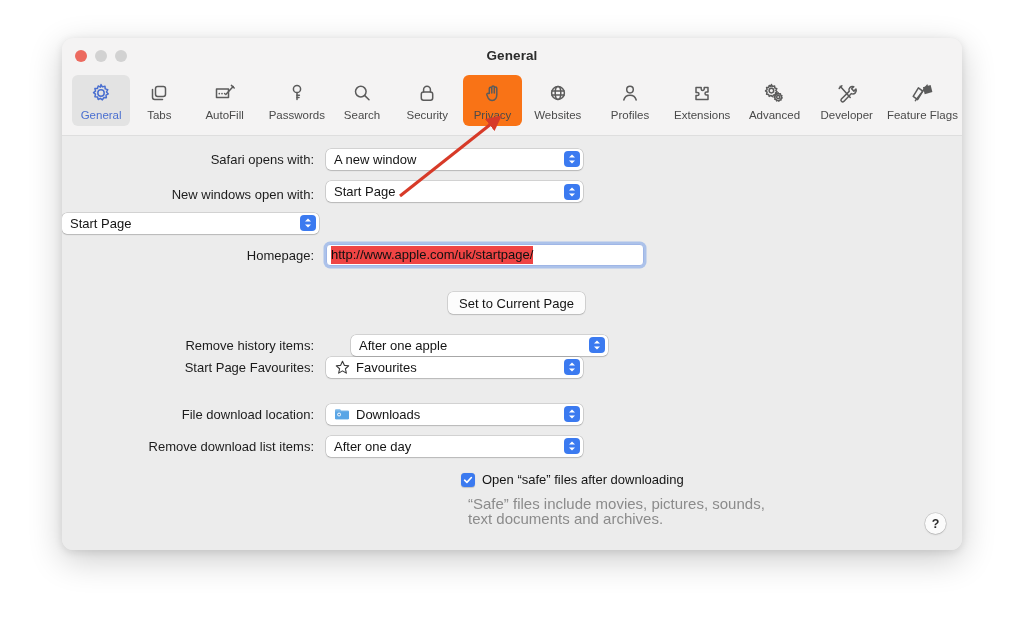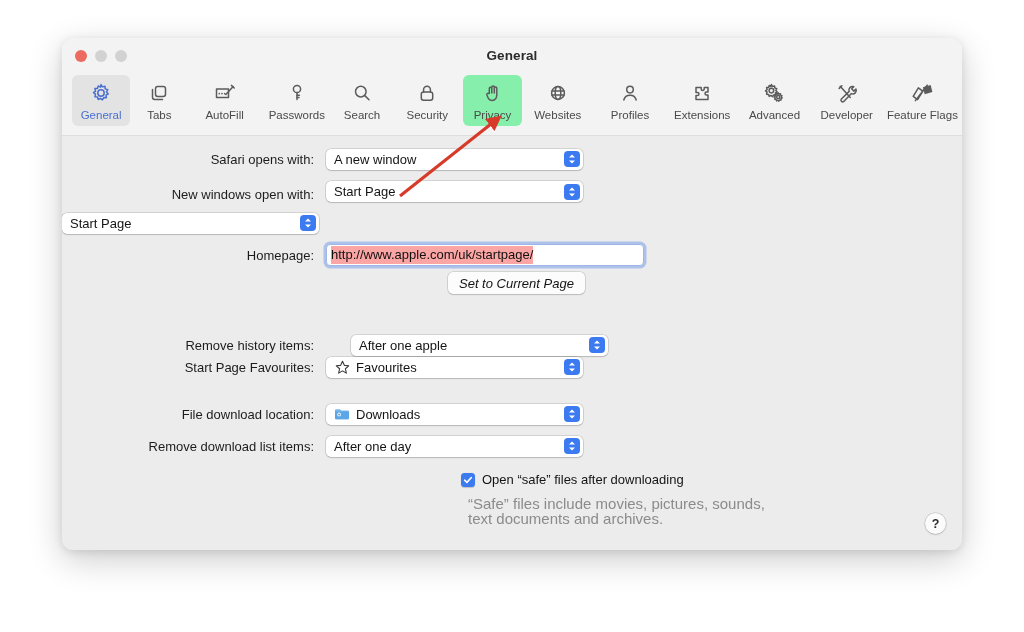--- a/index.html
+++ b/index.html
@@ -84,21 +84,21 @@
     border-radius: 6px;
     display: flex;
     flex-direction: column;
     align-items: center;
     justify-content: flex-start;
     cursor: default;
     background: transparent;
   }
   .tab.wide { width: 78px; }
   .tab.selected { background: #e3e3e3; }
-  .tab.hovered  { background: #86efac; }
+  .tab.hovered  { background: #f97316; }
   .tab .ticon {
     height: 27px;
     display: flex;
     align-items: center;
     justify-content: center;
     margin-bottom: 2px;
   }
   .tab .tlabel {
     font-size: 11.5px;
     color: #4a4a4a;
@@ -181,21 +181,21 @@
     box-sizing: border-box;
     border: 1px solid #9fb6e6;
     box-shadow: 0 0 0 2.5px rgba(96,145,232,0.45);
     display: flex;
     align-items: center;
     padding-left: 4px;
     font-size: 13px;
     color: #101010;
   }
   .textfield .sel {
-    background: #fca5a5;
+    background: #ef4444;
     padding: 1px 0 2px 0;
   }
 
   
   .pushbtn {
     position: absolute;
     height: 22px;
     background: #fcfcfc;
     border-radius: 5px;
     box-shadow: 0 0 0 0.5px rgba(0,0,0,0.20), 0 1px 1.5px rgba(0,0,0,0.12);
@@ -468,21 +468,21 @@
         </div>
       </div>
 
       <div class="row" style="left:0; top:108px;">
         <div class="rlabel">Homepage:</div>
         <div class="textfield">
           <span class="sel">http://www.apple.com/uk/startpage/</span>
         </div>
       </div>
 
-      <div class="pushbtn" style="left:386px; top:136px;font-style:italic;">Set to Current Page</div>
+      <div class="pushbtn" style="left:386px; top:156px;">Set to Current Page</div>
 
       <div class="row" style="left:0; top:198px;gap:25px;">
         <div class="rlabel">Remove history items:</div>
         <div class="popup">
           <span class="ptext">After one apple</span>
           <span class="chev">
             <svg width="10" height="12" viewBox="0 0 10 12">
                 <path d="M5 1.6 L8 4.6 H2 Z" fill="#ffffff"></path>
                 <path d="M5 10.4 L8 7.4 H2 Z" fill="#ffffff"></path>
               </svg>

